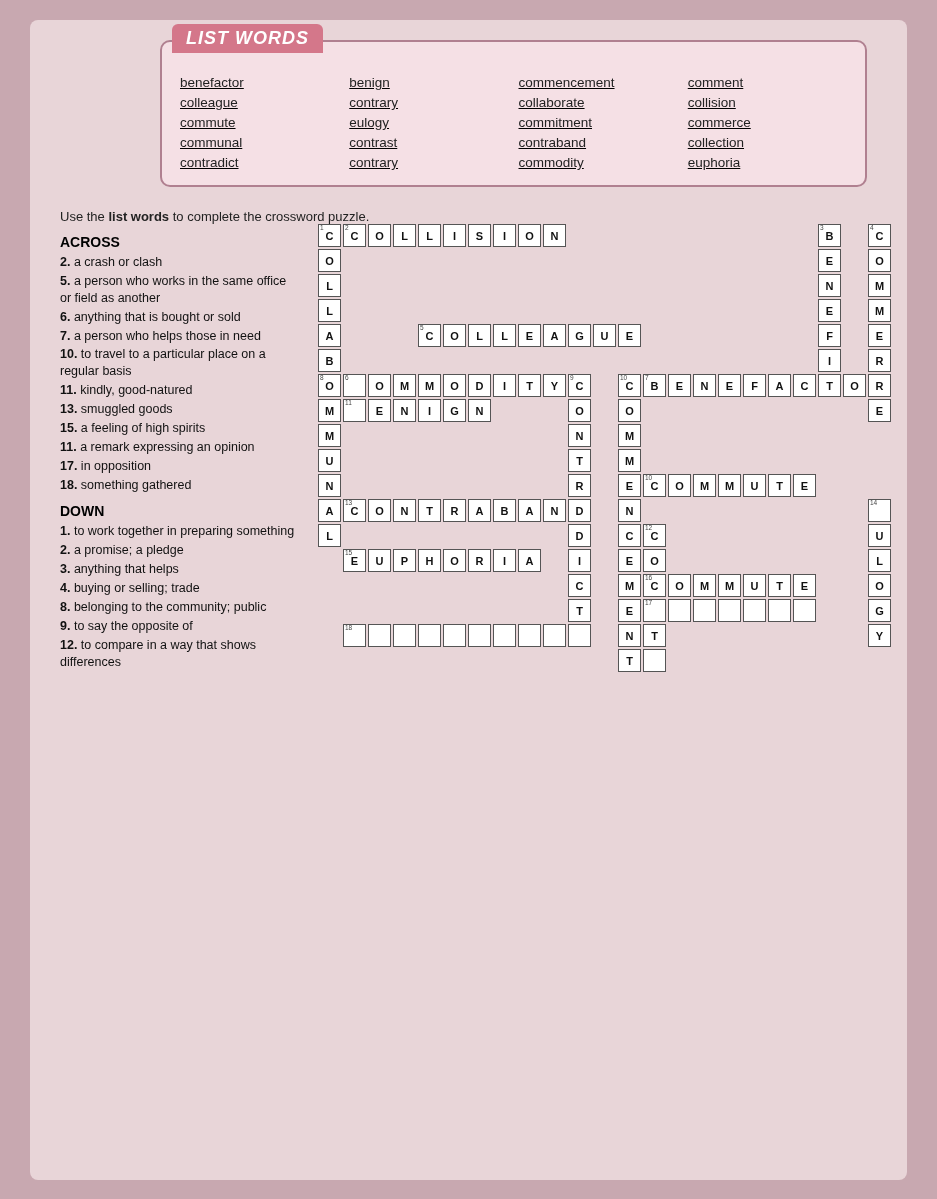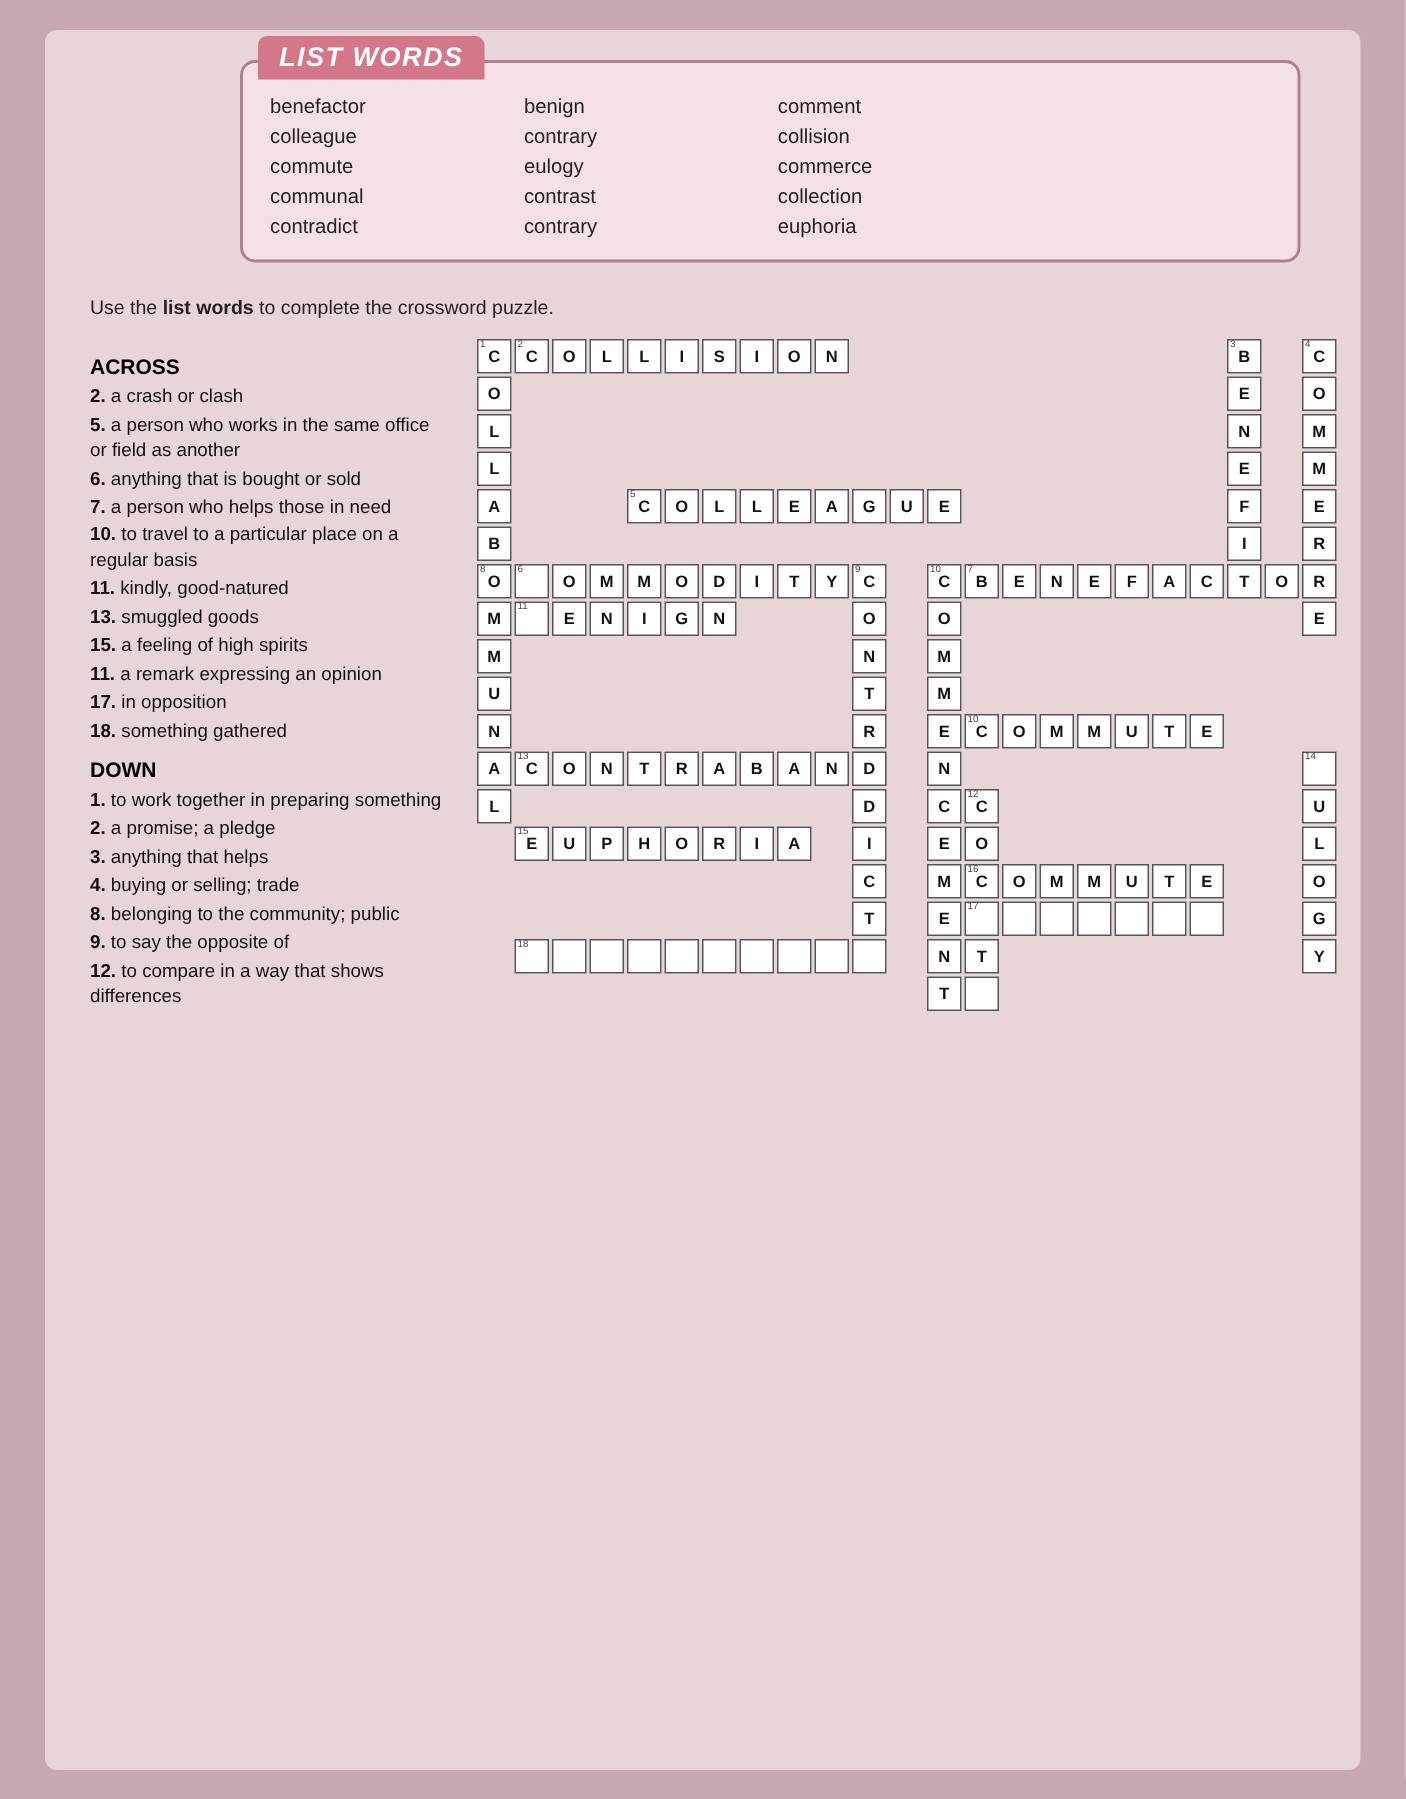--- a/index.html
+++ b/index.html
@@ -40,37 +40,37 @@
       position: absolute;
       top: -18px;
       left: 10px;
       letter-spacing: 1px;
       font-style: italic;
     }
     .list-words-grid {
       display: grid;
       grid-template-columns: repeat(4, 1fr);
       gap: 2px 10px;
-      margin-top: 8px;
+      margin-top: 20px;
+      text-decoration: underline;
     }
     .list-word {
       font-size: 13.5px;
       color: #222;
       padding: 1px 0;
     }
     
     .puzzle-title {
       color: #6a3060;
       font-size: 20px;
       font-weight: bold;
       margin-bottom: 4px;
     }
     .puzzle-desc {
       font-size: 13px;
-      margin-bottom: 14px;
       color: #222;
     }
     .puzzle-desc strong { font-weight: bold; }
     .content-area {
       display: flex;
       gap: 18px;
     }
     .clues-area {
       width: 240px;
       flex-shrink: 0;
@@ -116,20 +116,27 @@
       </div>
 
       <div style="display:flex;flex-direction:column;gap:3px;">
         <span class="list-word">benign</span>
         <span class="list-word">contrary</span>
         <span class="list-word">eulogy</span>
         <span class="list-word">contrast</span>
         <span class="list-word">contrary</span>
       </div>
 
+      <div style="display:flex;flex-direction:column;gap:3px;">
+        <span class="list-word">commencement</span>
+        <span class="list-word">collaborate</span>
+        <span class="list-word">commitment</span>
+        <span class="list-word">contraband</span>
+        <span class="list-word">commodity</span>
+      </div>
 
       <div style="display:flex;flex-direction:column;gap:3px;">
         <span class="list-word">comment</span>
         <span class="list-word">collision</span>
         <span class="list-word">commerce</span>
         <span class="list-word">collection</span>
         <span class="list-word">euphoria</span>
       </div>
     </div>
   </div>

